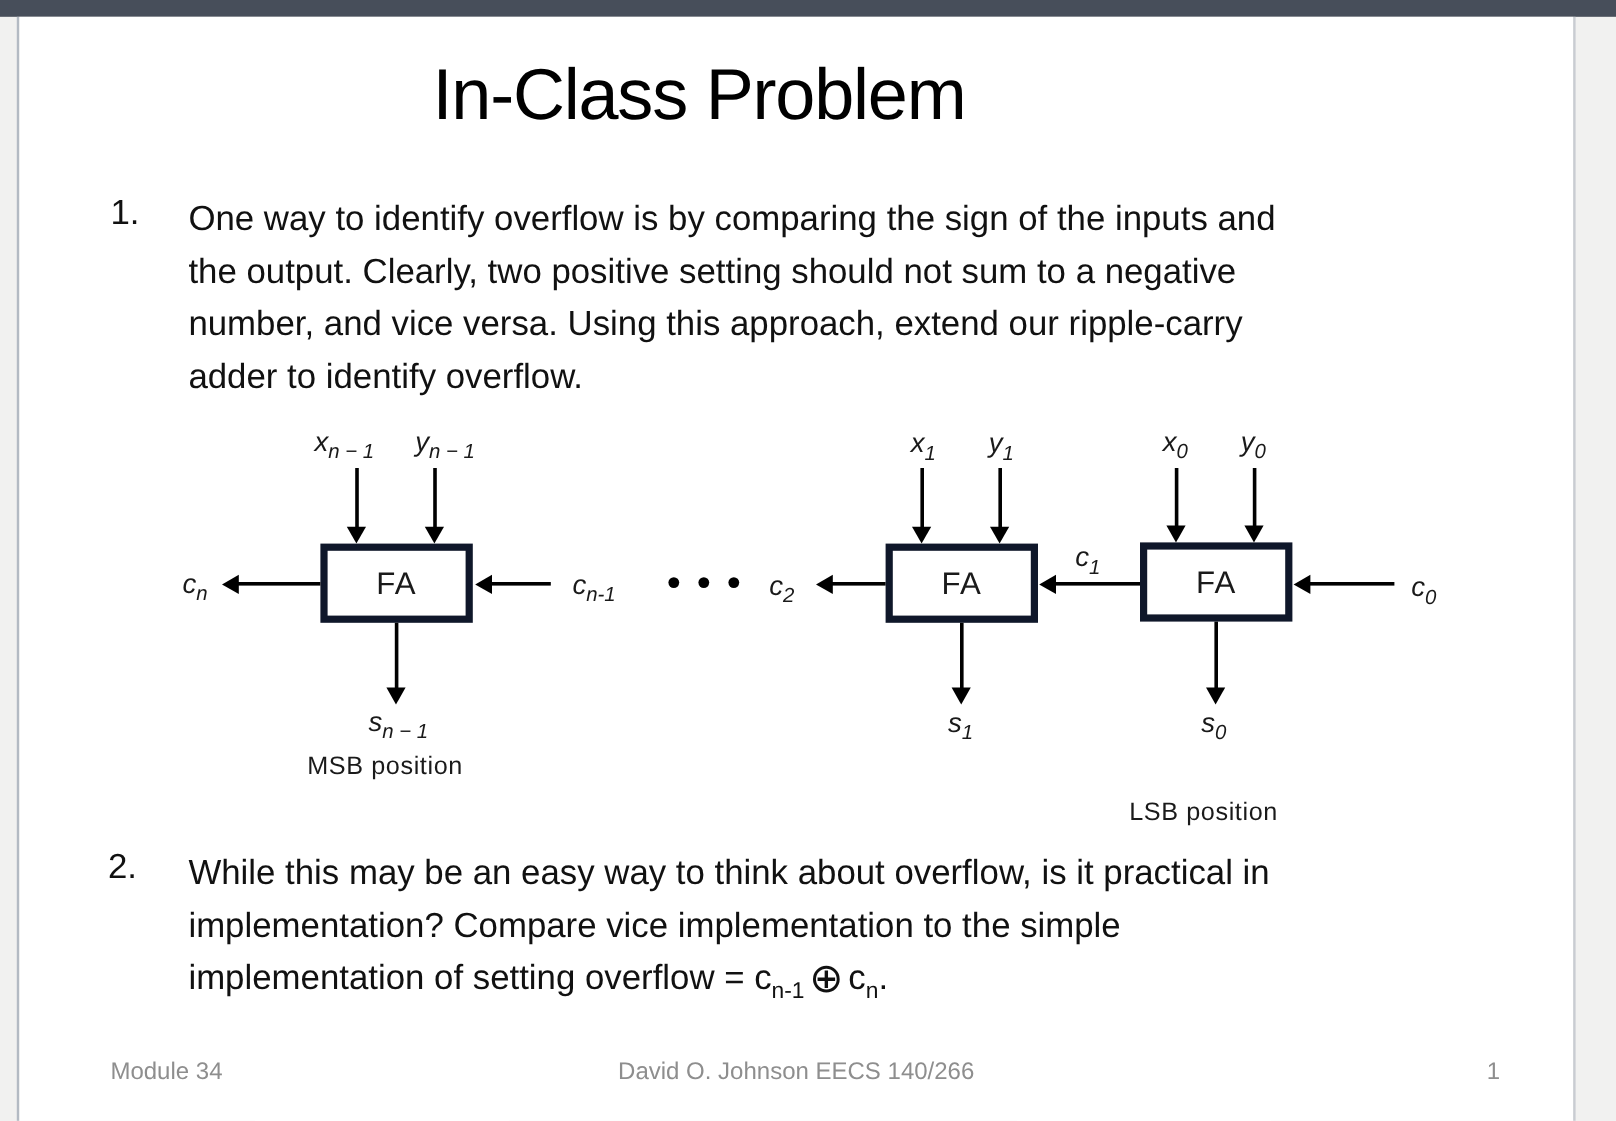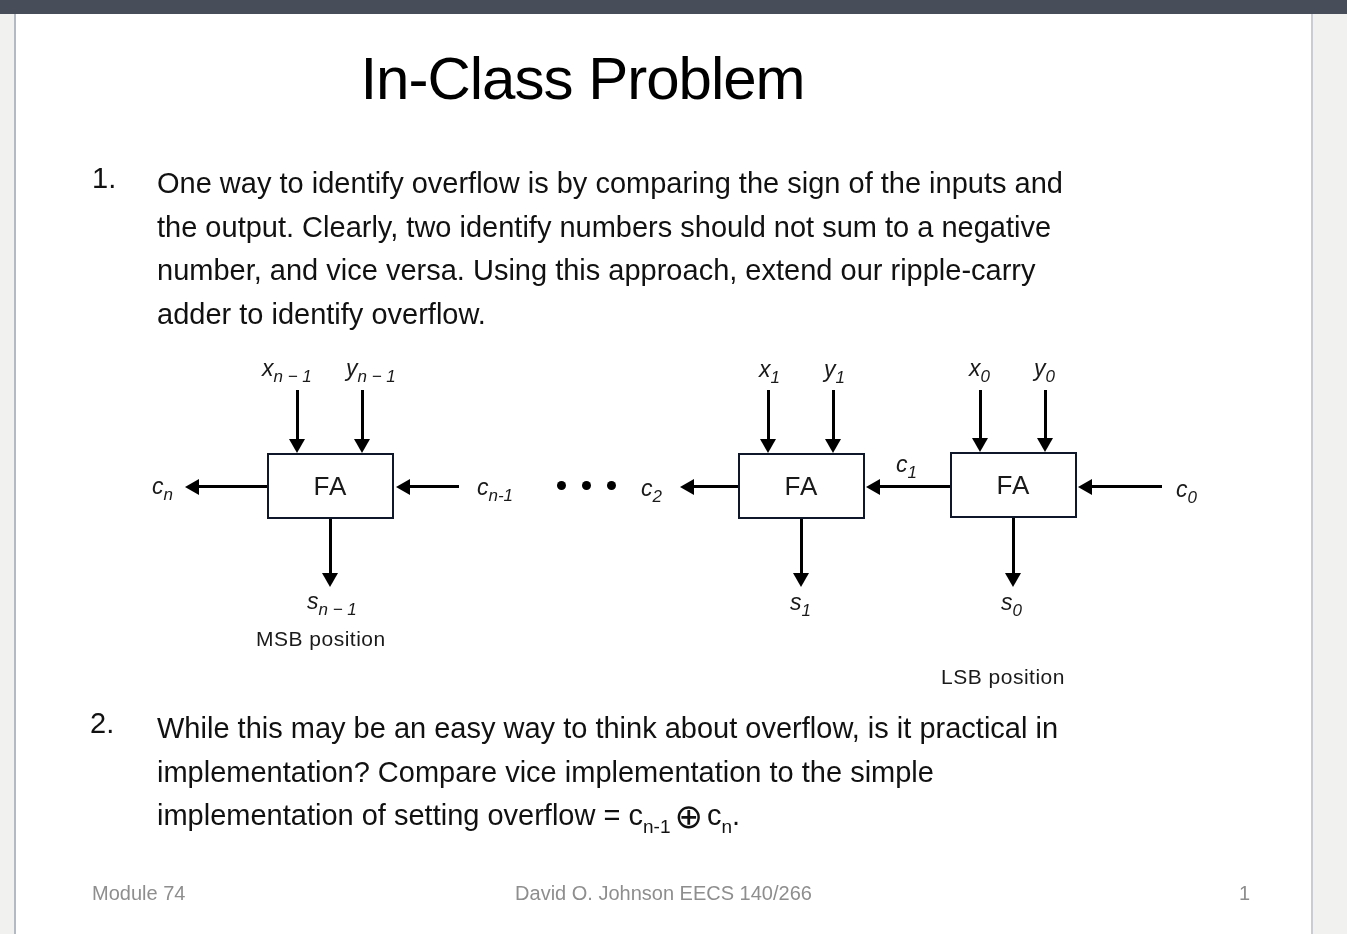--- a/index.html
+++ b/index.html
@@ -15,21 +15,21 @@
   .title { position:absolute; left:16px; top:44px; width:1133px; text-align:center;
            font-size:60px; color:#000; font-weight:400; letter-spacing:-1px; }
 
   .item-num  { position:absolute; font-size:29px; color:#111; }
   .item-body { position:absolute; font-size:29px; color:#111; line-height:43.5px; white-space:nowrap; }
 
   .formula-sub { font-size:19px; vertical-align:-8px; }
   .formula-op  { font-size:34px; vertical-align:-3px; padding:0 4px; }
 
   
-  .fa-box { position:absolute; width:127px; height:66px; border:2px solid #0f172a; background:#fff;
+  .fa-box { position:absolute; width:127px; height:66px; border:6px solid #0f172a; background:#fff;
             display:flex; align-items:center; justify-content:center;
             font-size:26px; color:#1a1a1a; letter-spacing:1px; }
   .wire-v { position:absolute; width:3px; background:#000; }
   .wire-h { position:absolute; height:3px; background:#000; }
   .ah-down { position:absolute; width:0; height:0;
              border-left:8px solid transparent; border-right:8px solid transparent;
              border-top:14px solid #000; }
   .ah-left { position:absolute; width:0; height:0;
              border-top:8px solid transparent; border-bottom:8px solid transparent;
              border-right:14px solid #000; }
@@ -49,21 +49,21 @@
   <div class="topbar"></div>
   <div class="slide"></div>
   <div class="edge-left"></div>
   <div class="edge-right"></div>
 
   <h1 class="title">In-Class Problem</h1>
 
   <div class="item-num" style="left:92px; top:162px;">1.</div>
   <div class="item-body" style="left:157px; top:162px;">
     <div>One way to identify overflow is by comparing the sign of the inputs and</div>
-    <div>the output. Clearly, two identify numbers should not sum to a negative</div>
+    <div>the output. Clearly, two positive setting should not sum to a negative</div>
     <div>number, and vice versa. Using this approach, extend our ripple-carry</div>
     <div>adder to identify overflow.</div>
   </div>
 
   <div>
 
     
     <div class="fa-box" style="left:267px; top:453px;">FA</div>
     
     <div class="fa-box" style="left:738px; top:453px;">FA</div>
@@ -142,16 +142,16 @@
     <div class="caption" style="left:941px; top:665px;">LSB position</div>
   </div>
 
   <div class="item-num" style="left:90px; top:707px;">2.</div>
   <div class="item-body" style="left:157px; top:707px;">
     <div>While this may be an easy way to think about overflow, is it practical in</div>
     <div>implementation? Compare vice implementation to the simple</div>
     <div><span>implementation of setting overflow = c</span><sub class="formula-sub">n-1</sub><span class="formula-op">⊕</span><span>c</span><sub class="formula-sub">n</sub><span>.</span></div>
   </div>
 
-  <div class="footer-left">Module 74</div>
+  <div class="footer-left">Module 34</div>
   <div class="footer-center">David O. Johnson EECS 140/266</div>
   <div class="footer-right">1</div>
 </div>
 
 </body></html>

